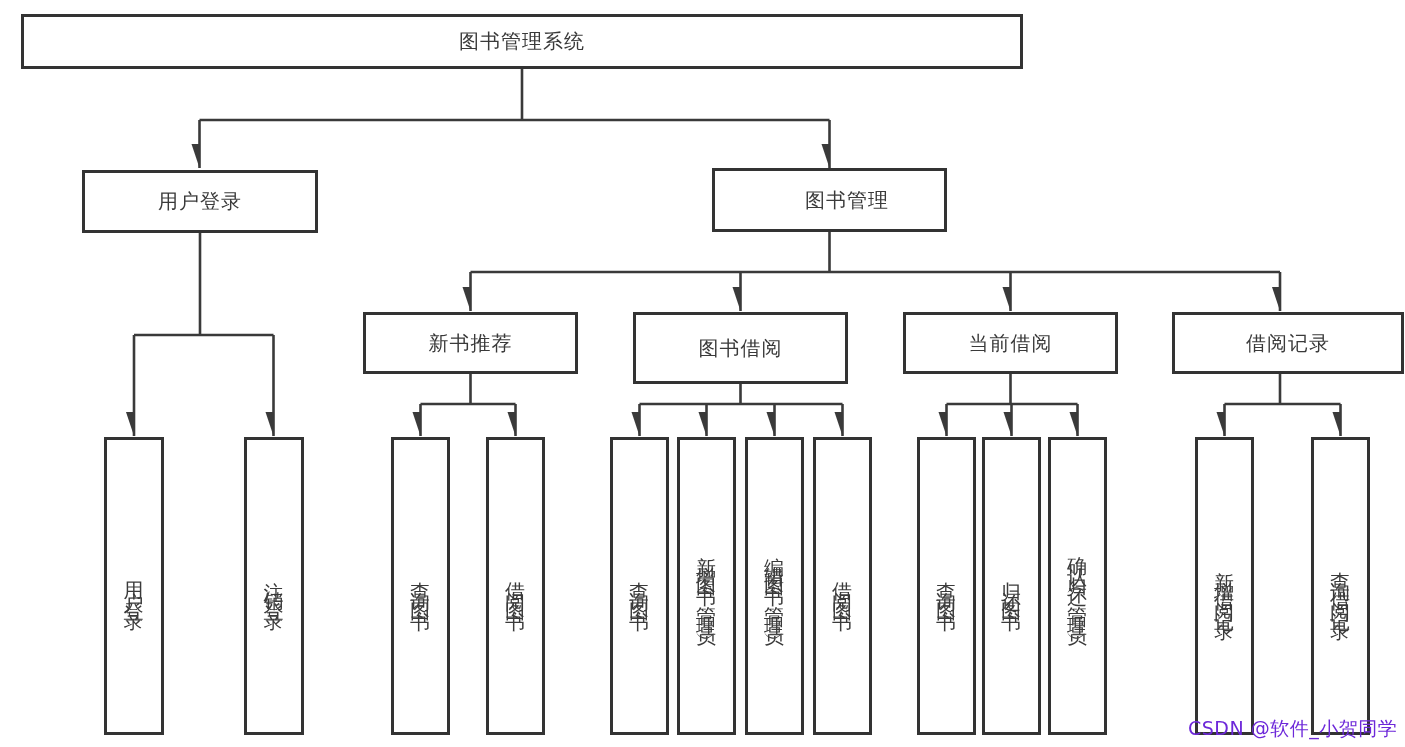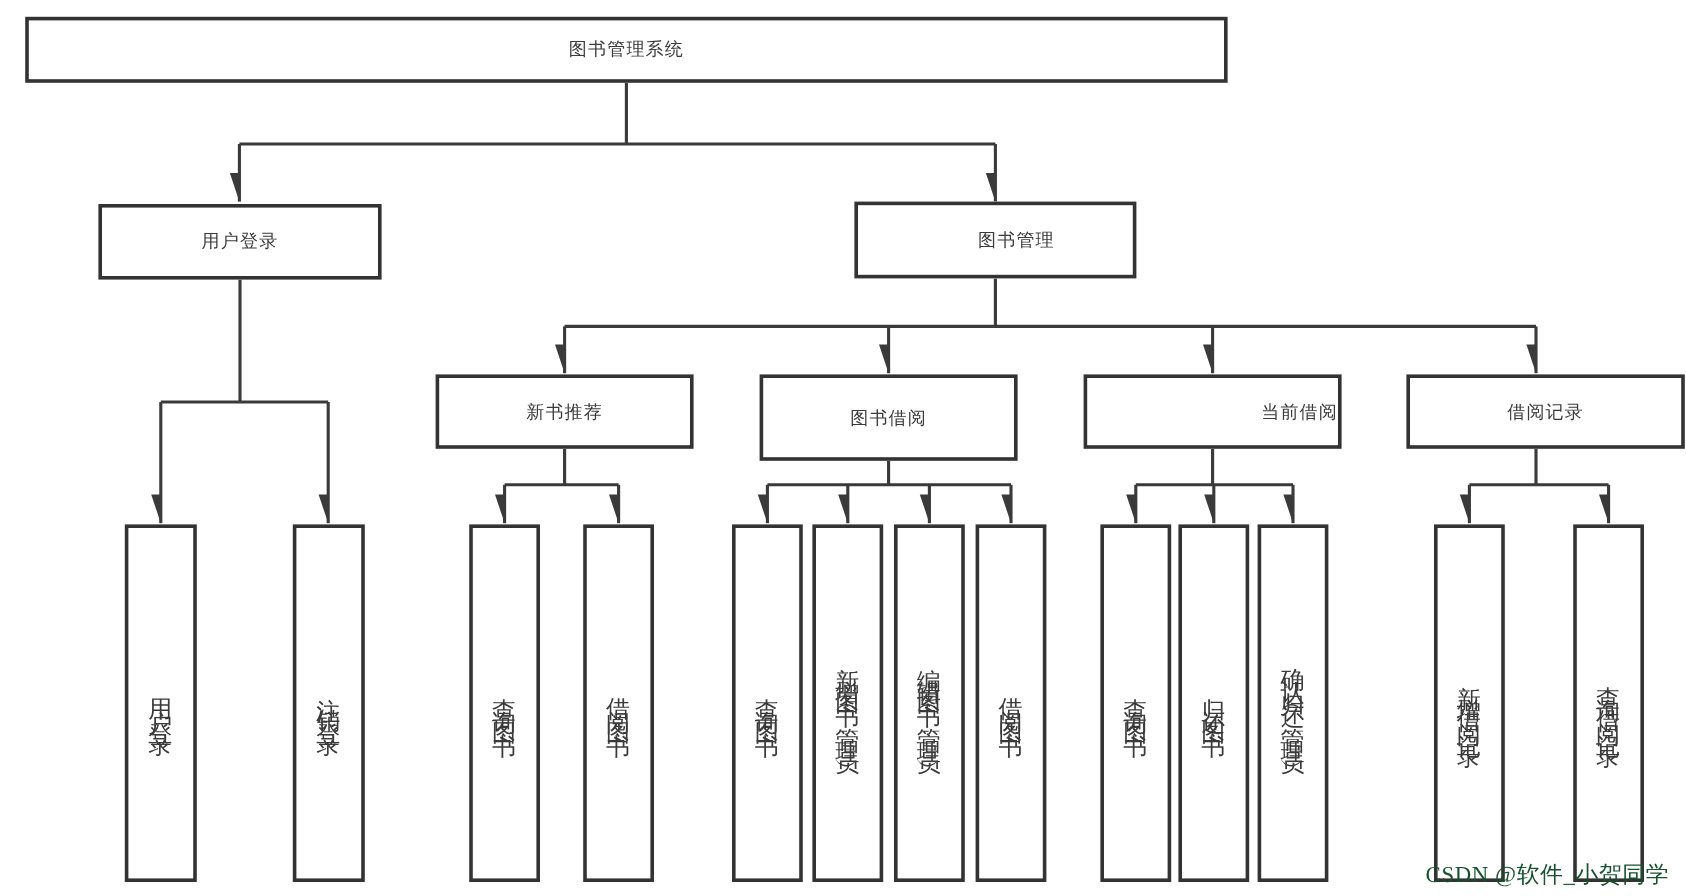--- a/index.html
+++ b/index.html
@@ -17,21 +17,21 @@
   #wires .arrow{
     stroke:#3a3a3a;stroke-width:2.6;fill:none;
   }
   .node{
     position:absolute;
     box-sizing:border-box;
     background:#ffffff;
     border:3px solid #333333;
     display:flex;align-items:center;justify-content:center;
     color:#3a3a3a;
-    font-size:15px;
+    font-size:20px;
     letter-spacing:1px;
     z-index:2;
   }
   .leaf{
     position:absolute;
     box-sizing:border-box;
     background:#ffffff;
     border:3px solid #333333;
     display:flex;align-items:center;justify-content:center;
     color:#3a3a3a;
@@ -42,25 +42,24 @@
     writing-mode:vertical-rl;
     text-orientation:mixed;
     letter-spacing:10px;
     line-height:1;
     white-space:nowrap;
   }
   .watermark{
     position:absolute;
     left:1188px;top:716px;
     font-size:19px;
-    color:#14532d;
+    color:#6d28d9;
     letter-spacing:0.5px;
     z-index:3;
     white-space:nowrap;
-    font-family:Liberation Serif, serif;
   }
 </style>
 </head>
 <body>
 
 <div id="canvas">
 
   <svg id="wires" viewBox="0 0 1405 747" xmlns="http://www.w3.org/2000/svg">
     <defs>
       <marker id="arw" markerWidth="26" markerHeight="18" refX="24" refY="0" orient="auto" markerUnits="userSpaceOnUse">
@@ -109,21 +108,21 @@
   <div class="node" style="left:712px;top:168px;width:235px;height:64px;padding-left:35px;">
     <span>图书管理</span>
   </div>
 
   <div class="node" style="left:363px;top:312px;width:215px;height:62px;">
     <span>新书推荐</span>
   </div>
   <div class="node" style="left:633px;top:312px;width:215px;height:72px;">
     <span>图书借阅</span>
   </div>
-  <div class="node" style="left:903px;top:312px;width:215px;height:62px;justify-content:flex-end;">
+  <div class="node" style="left:903px;top:312px;width:215px;height:62px;">
     <span>当前借阅</span>
   </div>
   <div class="node" style="left:1172px;top:312px;width:232px;height:62px;">
     <span>借阅记录</span>
   </div>
 
   <div class="leaf" style="left:104px;top:437px;width:60px;height:298px;">
     <span>用户登录</span>
   </div>
   <div class="leaf" style="left:244px;top:437px;width:60px;height:298px;">

